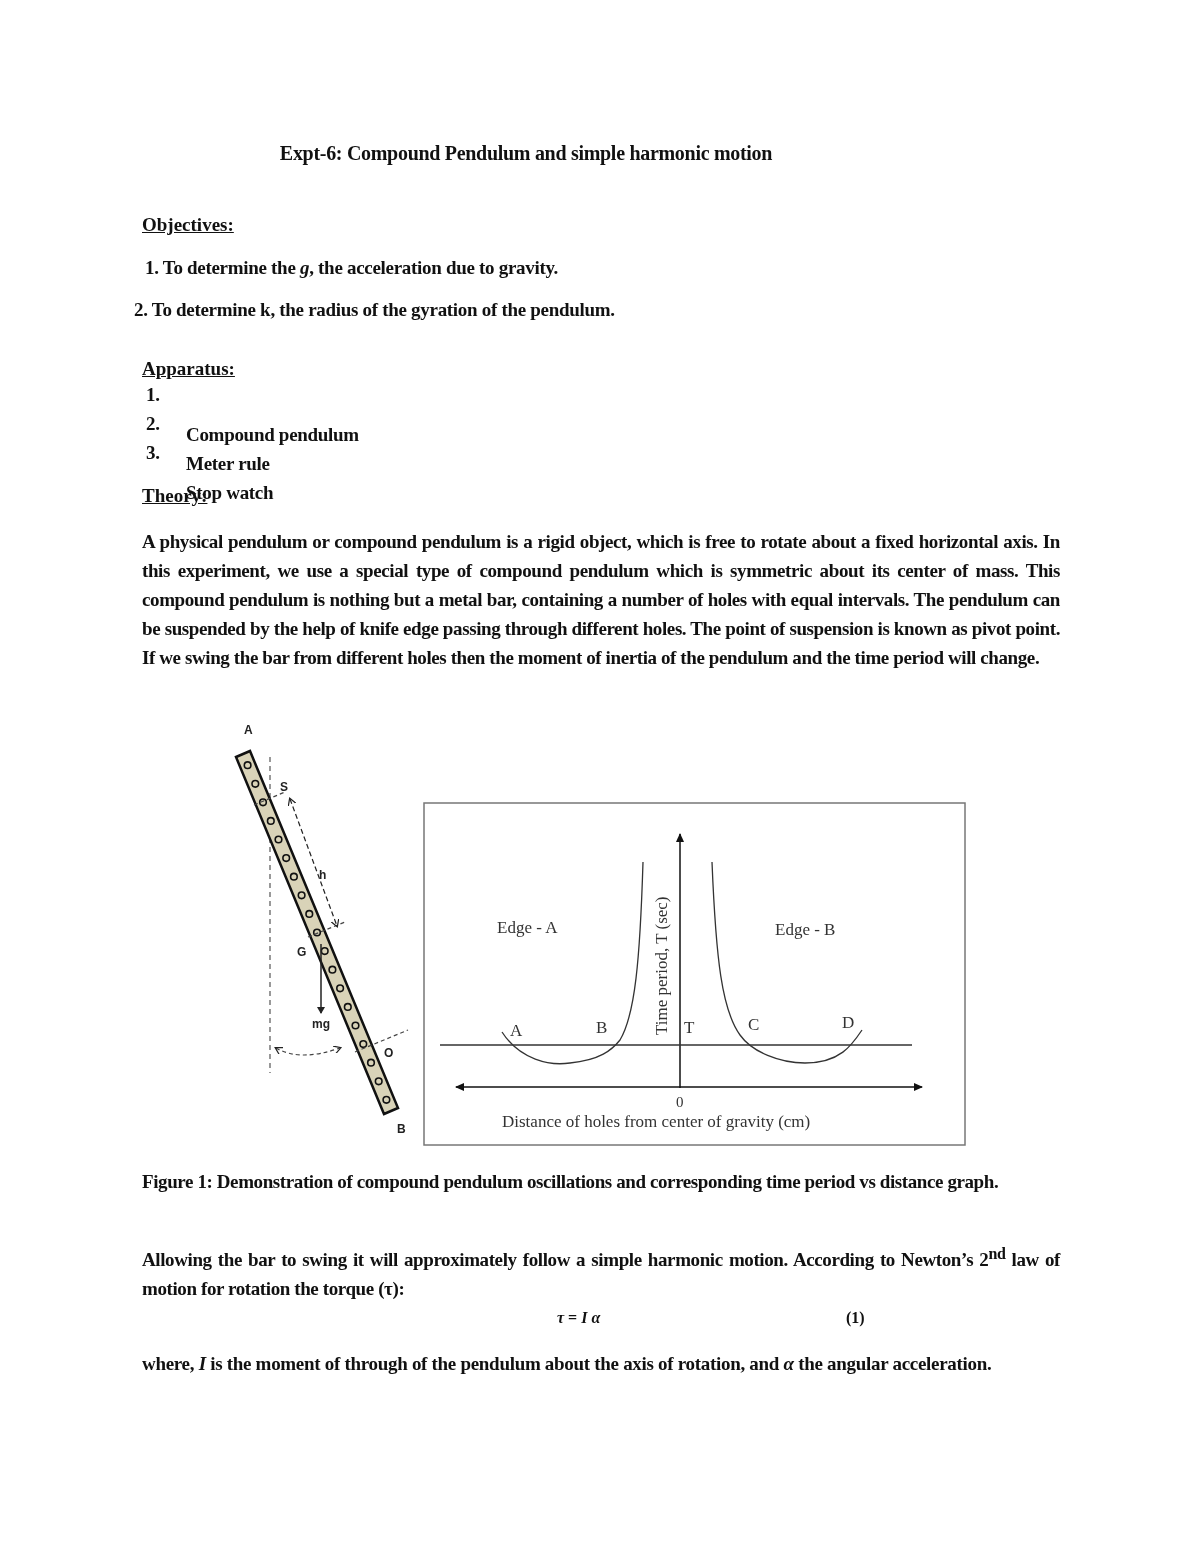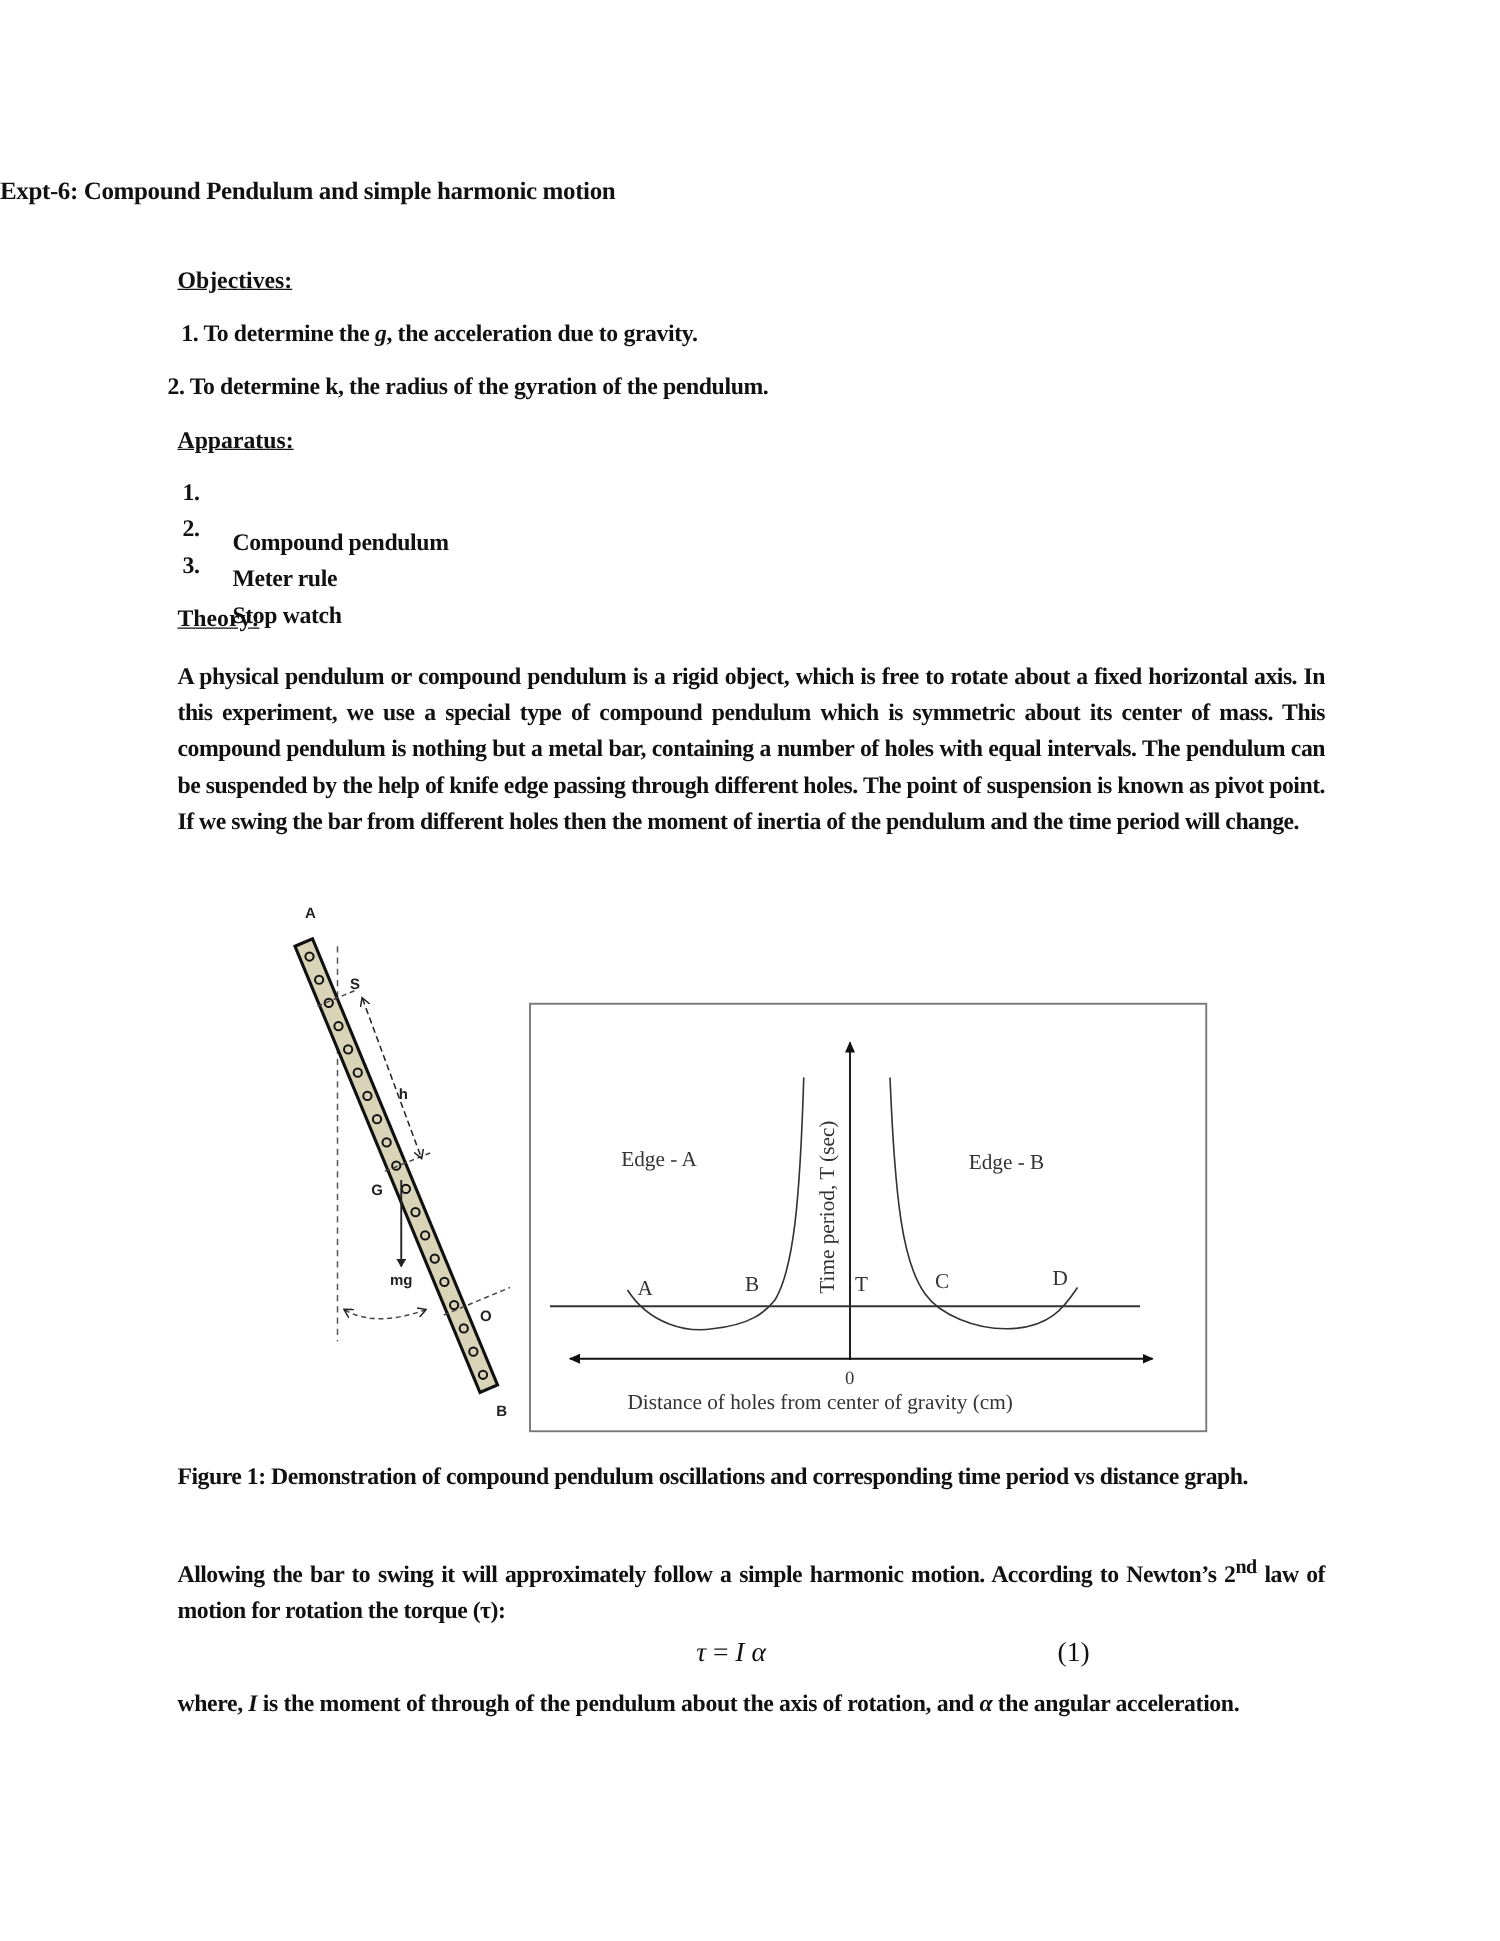--- a/index.html
+++ b/index.html
@@ -1,45 +1,45 @@
 <!DOCTYPE html>
 <html><head>
 <meta charset="utf-8">
 <style>
   html, body { margin:0; padding:0; background:#ffffff; }
   body { width:1200px; height:1553px; position:relative; overflow:hidden;
          font-family:"Liberation Serif", "DejaVu Serif", serif; color:#111; }
   .abs { position:absolute; }
-  .title { left:0; width:1052px; top:142px; font-weight:bold; font-size:20px; letter-spacing:-0.3px; }
+  .title { left:0; width:1052px; top:142px; text-align:center; font-weight:bold; font-size:20px; letter-spacing:-0.3px; }
   .heading { font-weight:bold; font-size:19px; text-decoration:underline; left:142px; }
   .line { font-size:19px; left:142px; white-space:nowrap; letter-spacing:-0.3px; font-weight:bold; }
   .num-list .n { position:absolute; left:0; }
   .num-list .t { position:absolute; left:40px;margin-top:40px; }
   .para { left:142px; width:918px; font-size:19px; line-height:29px; text-align:justify; font-weight:bold; letter-spacing:-0.4px; }
   .para p { margin:0; }
-  .eq { top:1309px; font-size:22px; font-weight:normal; }
+  .eq { top:1309px; font-size:16px; font-weight:bold; }
   svg text { font-family:"Liberation Serif", "DejaVu Serif", serif; }
   .sans { font-family:"Liberation Sans", "DejaVu Sans", sans-serif; }
 </style>
 </head>
 <body>
 
 <div class="abs title">Expt-6: Compound Pendulum and simple harmonic motion</div>
 
 <div class="abs heading" style="top:214px;text-align:center;">Objectives:</div>
 <div class="abs line" style="top:257px; left:145px;">
   <span>1.</span>
   <span>To determine the </span><i>g</i><span>, the acceleration due to gravity.</span>
 </div>
 <div class="abs line" style="top:299px; left:134px;">
   <span>2.</span>
   <span>To determine </span><b>k</b><span>, the radius of the gyration of the pendulum.</span>
 </div>
 
-<div class="abs heading" style="top:342px;">Apparatus:</div>
+<div class="abs heading" style="top:358px;">Apparatus:</div>
 <div class="abs line num-list" style="top:384px; left:146px; width:400px; height:24px;">
   <span class="n">1.</span>
   <span class="t">Compound pendulum</span>
 </div>
 <div class="abs line num-list" style="top:413px; left:146px; width:400px; height:24px;">
   <span class="n">2.</span>
   <span class="t">Meter rule</span>
 </div>
 <div class="abs line num-list" style="top:442px; left:146px; width:400px; height:24px;">
   <span class="n">3.</span>

